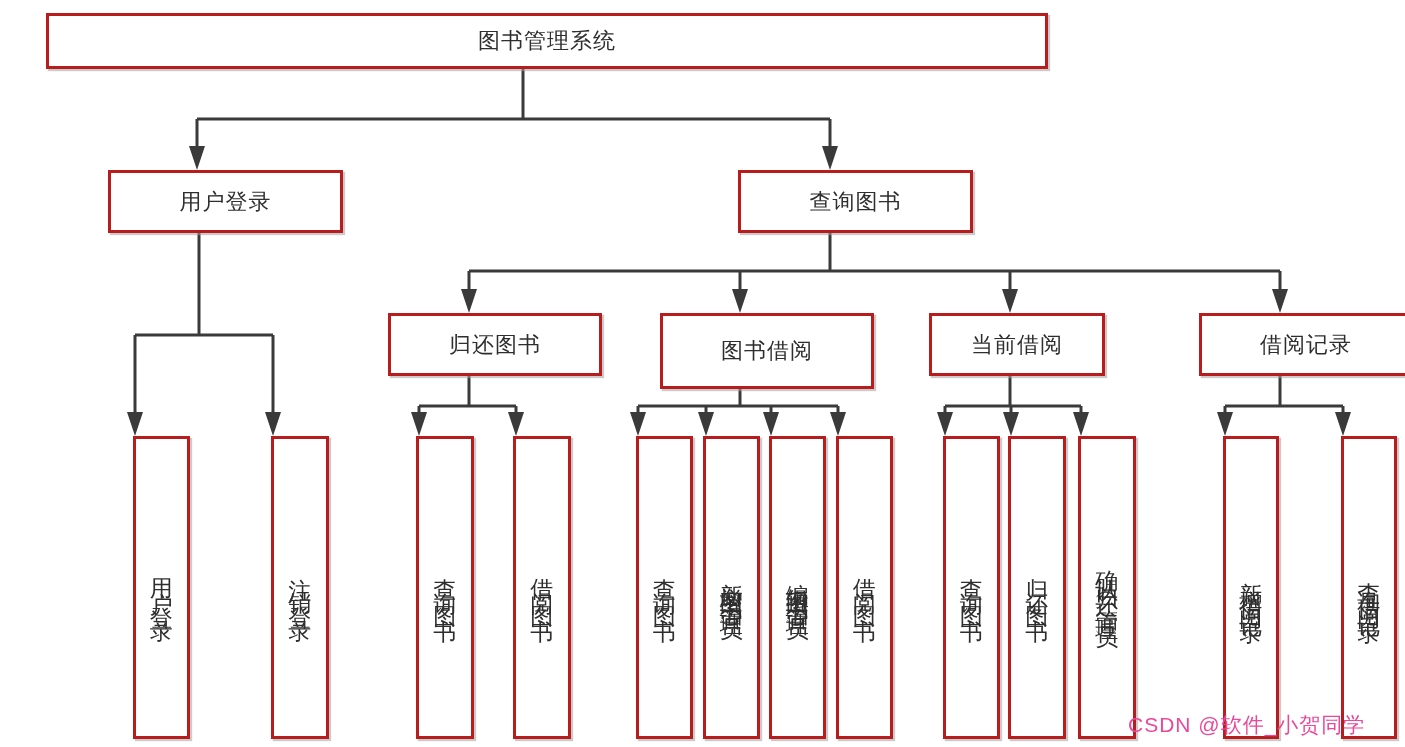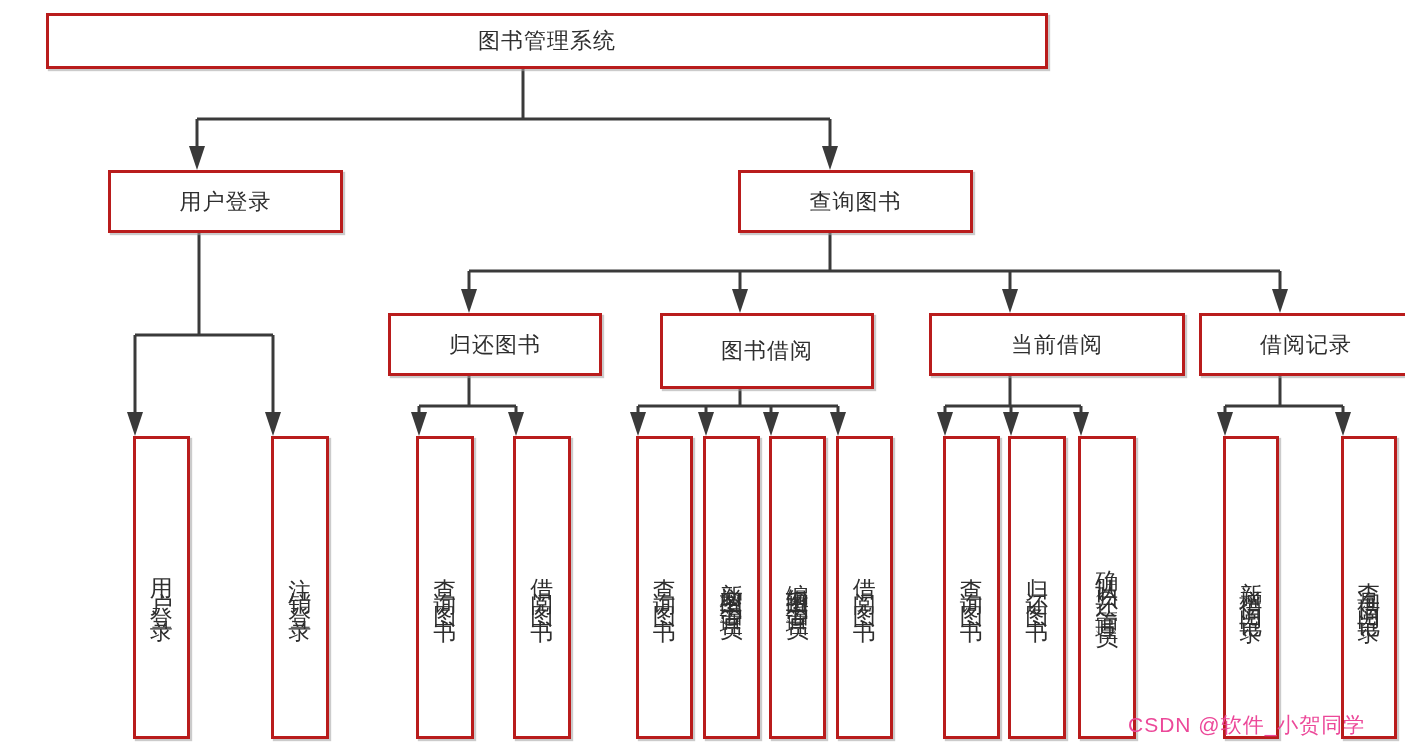--- a/index.html
+++ b/index.html
@@ -122,21 +122,21 @@
   <div class="box" style="left:712px;top:170px;width:235px;height:63px;">
     <span class="hlabel">查询图书</span>
   </div>
 
   <div class="box" style="left:362px;top:313px;width:214px;height:63px;">
     <span class="hlabel">归还图书</span>
   </div>
   <div class="box" style="left:634px;top:313px;width:214px;height:76px;">
     <span class="hlabel">图书借阅</span>
   </div>
-  <div class="box" style="left:903px;top:313px;width:256px;height:63px;">
+  <div class="box" style="left:903px;top:313px;width:176px;height:63px;">
     <span class="hlabel">当前借阅</span>
   </div>
   <div class="box" style="left:1173px;top:313px;width:214px;height:63px;">
     <span class="hlabel">借阅记录</span>
   </div>
 
   <div class="box vleaf" style="left:107px;width:57px;">
     <span class="vtext ls-lg">用户登录</span>
   </div>
   <div class="box vleaf" style="left:245px;width:58px;">

